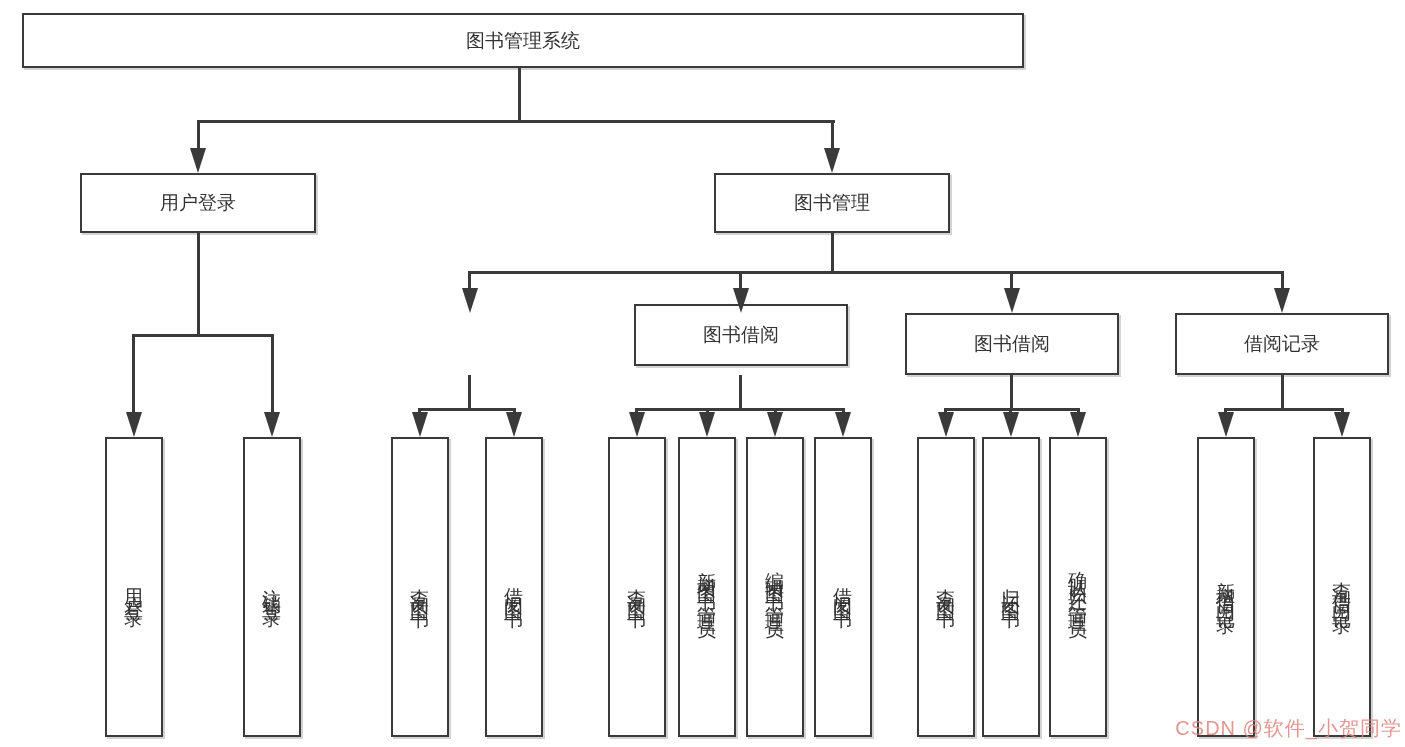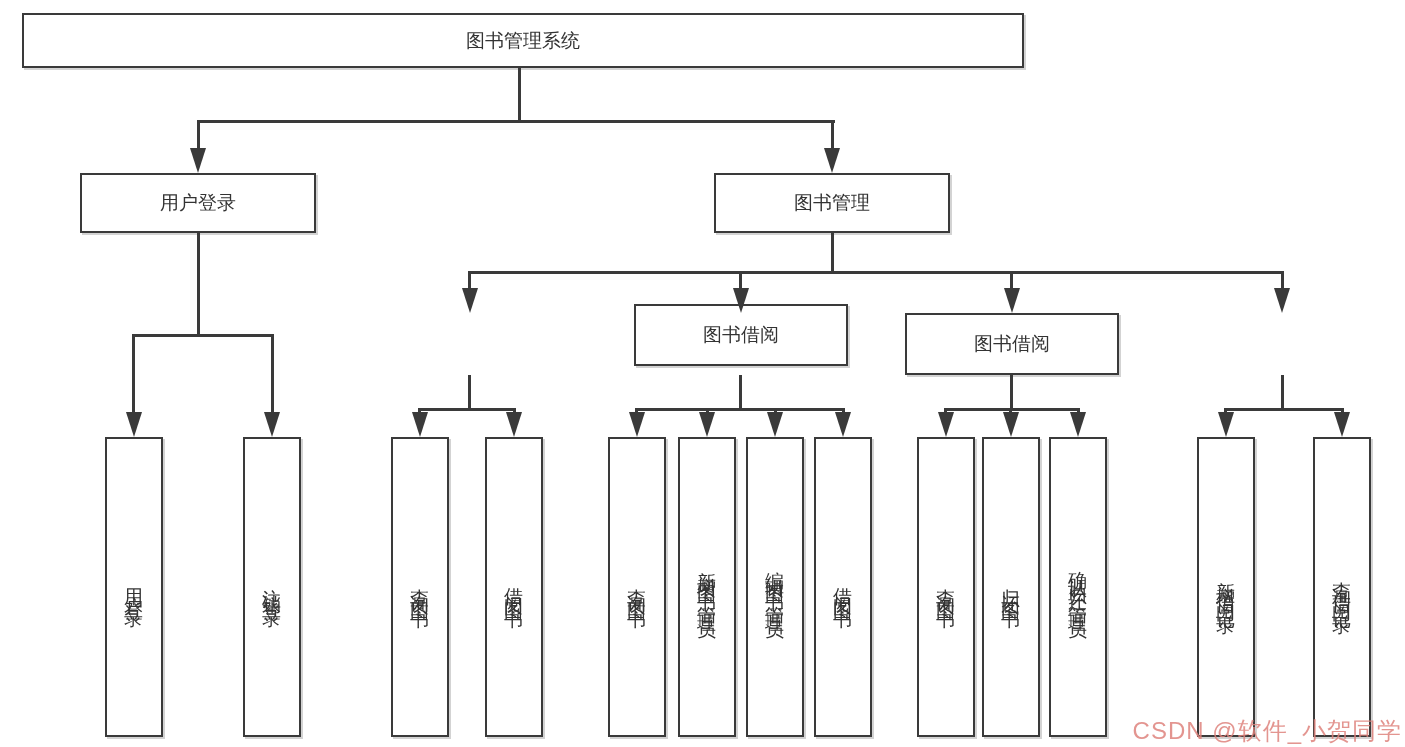--- a/index.html
+++ b/index.html
@@ -45,38 +45,39 @@
     width: 0; height: 0;
     border-left: 8px solid transparent;
     border-right: 8px solid transparent;
     border-top: 25px solid #3a3a3a;
   }
   .watermark {
     position: absolute;
     right: 3px;
     top 716px;
     top: 715px;
-    font-size: 24px;
+    font-size: 20px;
     letter-spacing: 1px;
     color: rgba(222, 130, 125, 0.85);
     z-index: 10;
   }
 </style>
 </head>
 <body>
 
 <div id="stage">
 
   <div class="box" style="left:22px; top:13px; width:1002px; height:55px;">图书管理系统</div>
 
   <div class="box" style="left:80px; top:173px; width:236px; height:60px;">用户登录</div>
   <div class="box" style="left:714px; top:173px; width:236px; height:60px;">图书管理</div>
 
   <div class="box" style="left:634px; top:304px; width:214px; height:62px;">图书借阅</div>
   <div class="box" style="left:905px; top:313px; width:214px; height:62px;">图书借阅</div>
+  <div class="box" style="left:1175px; top:313px; width:214px; height:62px;">借阅记录</div>
 
   <div class="box vbox" style="left:105px; top:437px; width:58px; height:300px;">用户登录</div>
   <div class="box vbox" style="left:243px; top:437px; width:58px; height:300px;">注销登录</div>
   <div class="box vbox" style="left:391px; top:437px; width:58px; height:300px;">查询图书</div>
   <div class="box vbox" style="left:485px; top:437px; width:58px; height:300px;">借阅图书</div>
   <div class="box vbox" style="left:608px; top:437px; width:58px; height:300px;">查询图书</div>
   <div class="box vbox" style="left:678px; top:437px; width:58px; height:300px;">新增图书（管理员）</div>
   <div class="box vbox" style="left:746px; top:437px; width:58px; height:300px;">编辑图书（管理员）</div>
   <div class="box vbox" style="left:814px; top:437px; width:58px; height:300px;">借阅图书</div>
   <div class="box vbox" style="left:917px; top:437px; width:58px; height:300px;">查询图书</div>

